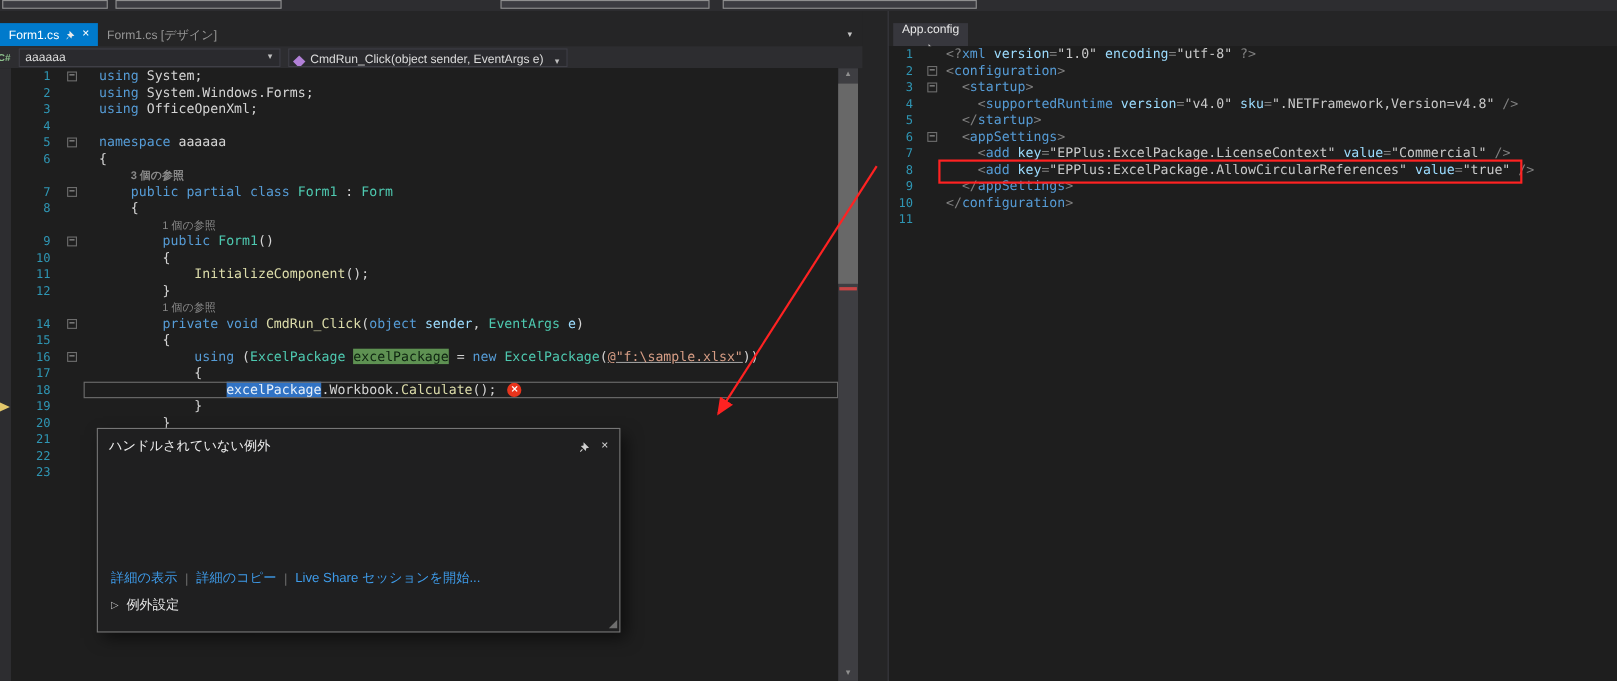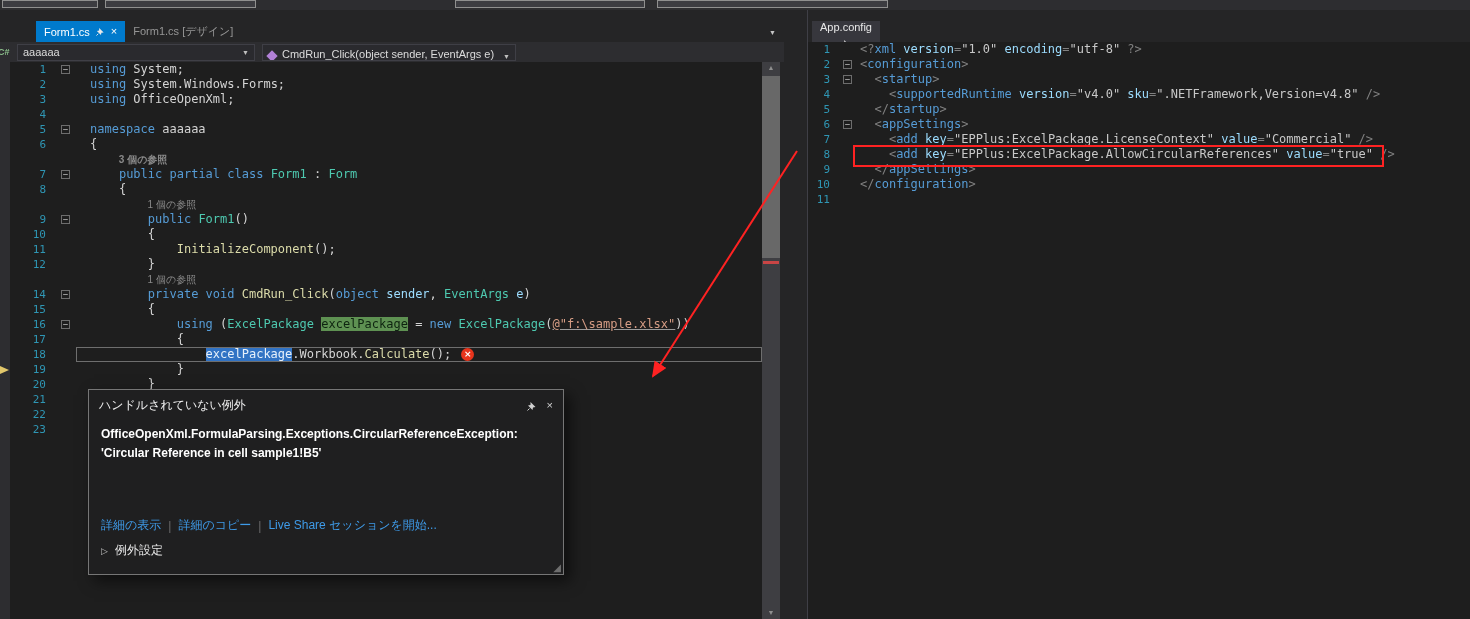--- a/index.html
+++ b/index.html
@@ -13,21 +13,21 @@
   .frag.f1{left:2px;width:96px;}
   .frag.f2{left:105px;width:151px;}
   .frag.f3{left:455px;width:190px;}
   .frag.f4{left:657px;width:231px;}
 
   
   .tabstrip{position:absolute;top:10px;height:32px;background:#252526;display:flex;align-items:flex-end;}
   .ts-left{left:0;width:784px;}
   .ts-right{left:808px;width:662px;}
   .tab{height:21px;display:flex;align-items:center;padding:0 8px;font-size:11px;color:#969696;gap:6px;white-space:nowrap;}
-  .tab.active{background:#007ACC;color:#FFFFFF;margin-left:36px;}
+  .tab.active{background:#007ACC;color:#FFFFFF;}
   .tab.selected-inactive{background:#37373D;color:#E8E8E8;}
   .close-glyph{font-size:11px;line-height:11px;}
   .pin{display:inline-flex;align-items:center;}
   .tab-overflow{margin-left:auto;margin-right:8px;margin-bottom:6px;font-size:7px;color:#C5C5C5;}
 
   
   .navbar{position:absolute;left:0;top:42px;width:784px;height:20px;background:#2D2D30;display:flex;align-items:center;gap:7px;}
   .proj-icon{flex:none;width:12px;margin-left:-2px;font-size:9px;font-weight:bold;color:#8CC08C;}
   .combo{height:17px;display:flex;align-items:center;border:1px solid #3F3F46;background:#2A2A2E;
          font-size:11px;color:#DCDCDC;padding:0 5px;gap:6px;box-sizing:border-box;white-space:nowrap;overflow:hidden;}
@@ -215,21 +215,20 @@
       <span class="exc-icons">
         <span class="pin">
           <svg width="10" height="10" viewBox="0 0 10 10">
             <path d="M3.5 1 L8.5 6 L6 6.5 L5.5 9 L1 4.5 L3.5 4 Z" fill="#D0D0D0"></path>
             <line x1="2.5" y1="7.5" x2="0.5" y2="9.5" stroke="#D0D0D0" stroke-width="1"></line>
           </svg>
         </span>
         <span class="close-glyph">×</span>
       </span>
     </div>
-    <div class="exc-msg">OfficeOpenXml.FormulaParsing.Exceptions.CircularReferenceException: 'Circular Reference in cell sample1!B5'</div>
     <div class="exc-links">
       <a>詳細の表示</a>
       <span class="sep">|</span>
       <a>詳細のコピー</a>
       <span class="sep">|</span>
       <a>Live Share セッションを開始...</a>
     </div>
     <div class="exc-settings">
       <span class="expander">▷</span>
       <span>例外設定</span>

